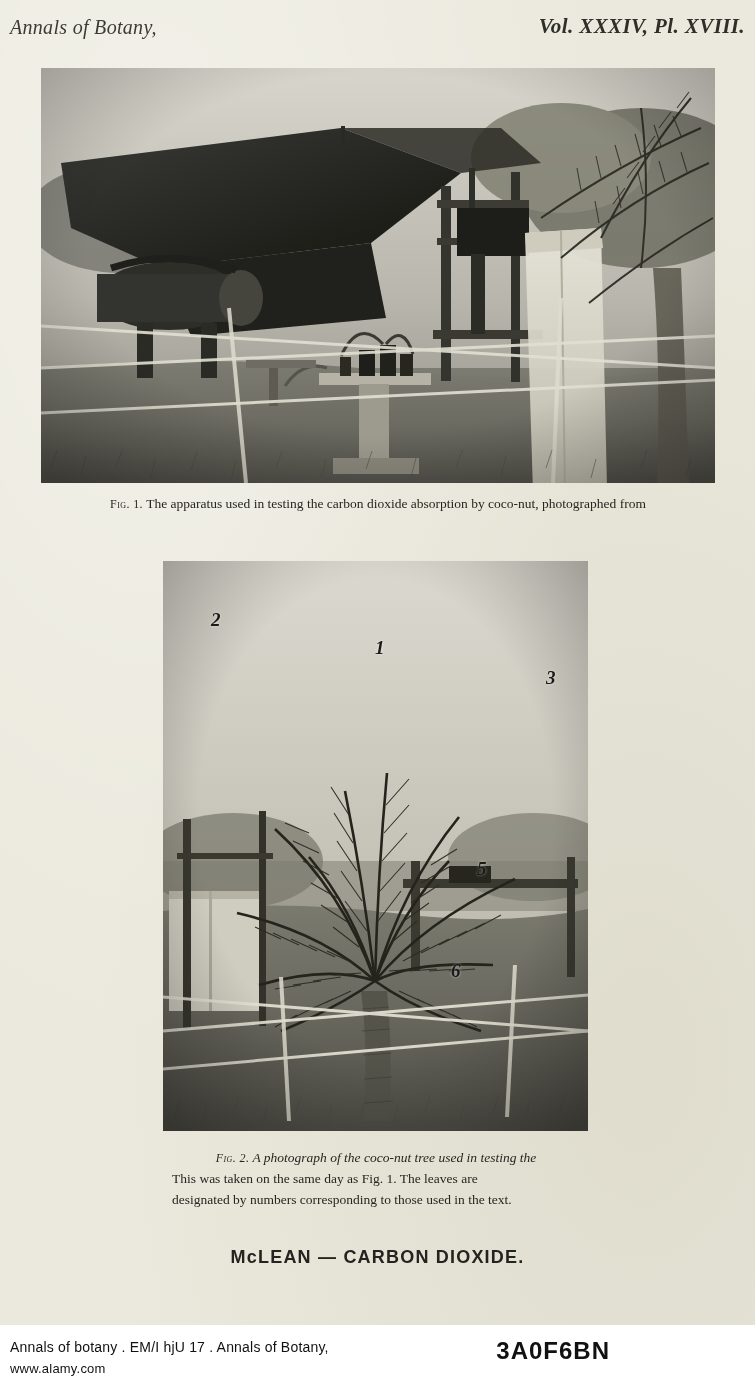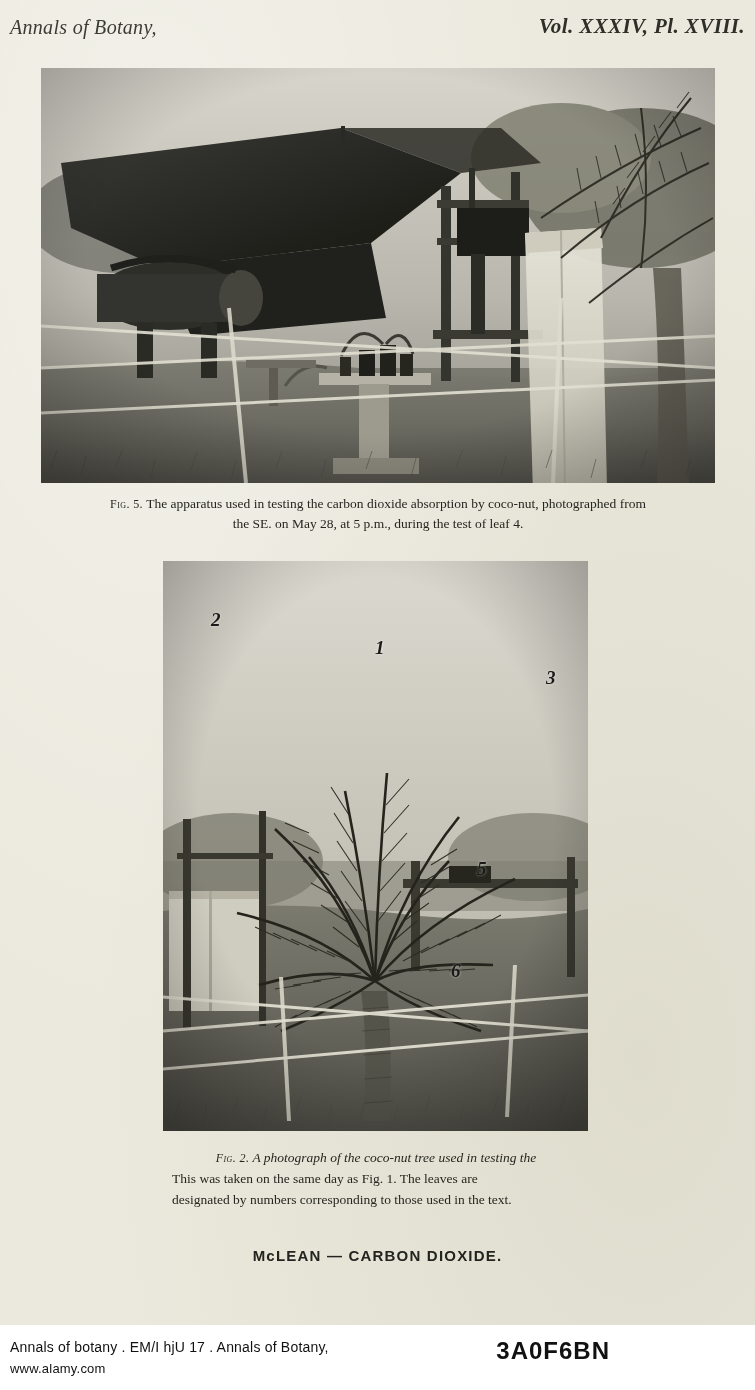--- a/index.html
+++ b/index.html
@@ -116,21 +116,21 @@
     font-size: 12px;
     letter-spacing: 0.4px;
   }
   .plate-title {
     position: absolute;
     left: 0;
     top: 1247px;
     width: 755px;
     text-align: center;
     font-family: "Liberation Sans", sans-serif;
-    font-size: 15px;
+    font-size: 18px;
     font-weight: bold;
     letter-spacing: 1.2px;
     color: #23231f;
   }
 
   
   .footer {
     position: absolute;
     left: 0;
     top: 1325px;
@@ -302,24 +302,23 @@
 
       <g stroke="#4d4c45" stroke-width="1" opacity="0.55">
         <path d="M10 400 l6 -18 M40 408 l5 -20 M75 398 l7 -17 M110 410 l4 -19 M150 402 l6 -18 M190 412 l5 -20 M235 400 l6 -17 M280 410 l5 -19 M325 401 l6 -18 M370 409 l5 -19 M415 399 l7 -18 M460 408 l5 -20 M505 400 l6 -18 M550 410 l5 -19 M600 400 l6 -18 M645 409 l5 -19"></path>
       </g>
 
       <rect x="0" y="0" width="674" height="415" fill="url(#vig1)"></rect>
     </svg>
   </div>
 
   <div class="caption cap1">
-    <span class="sc">Fig. 5.</span>
+    <span class="sc">Fig. 1.</span>
     <span>The apparatus used in testing the carbon dioxide absorption by coco-nut, photographed from</span>
     <br>
-    <span>the SE. on May 28, at 5 p.m., during the test of leaf 4.</span>
   </div>
 
   <div class="fig2-wrap">
     <svg class="photo-svg" viewBox="0 0 425 570" preserveAspectRatio="none">
       <defs>
         <linearGradient id="sky2" x1="0" y1="0" x2="0" y2="1">
           <stop offset="0%" stop-color="#dbd9cf"></stop>
           <stop offset="60%" stop-color="#c2c0b4"></stop>
           <stop offset="100%" stop-color="#9d9b90"></stop>
         </linearGradient>

